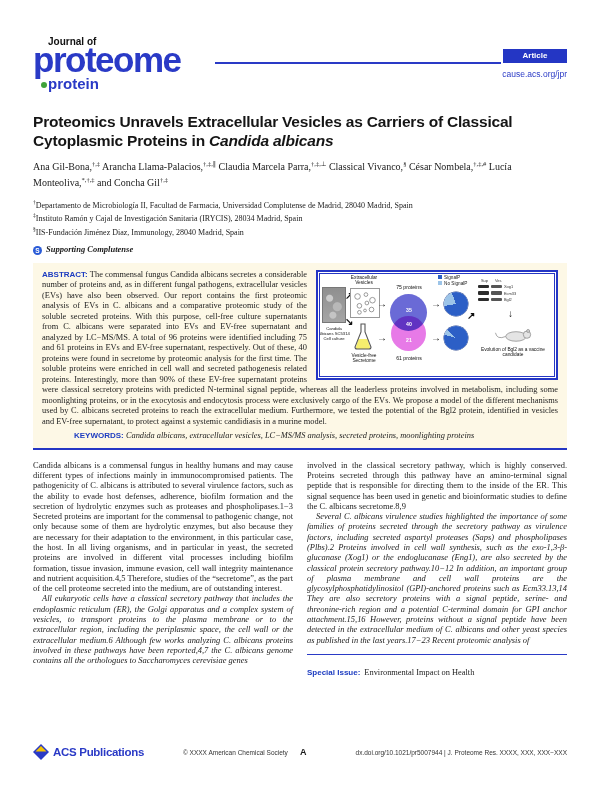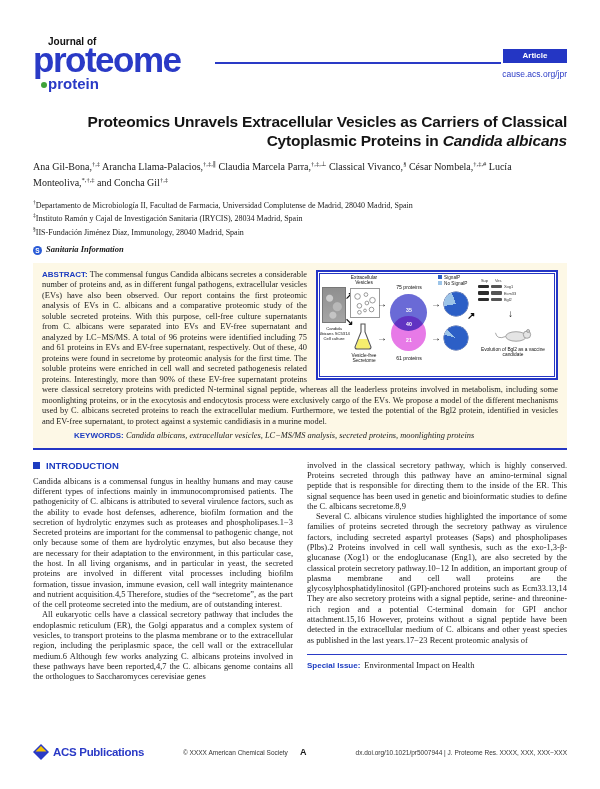--- a/index.html
+++ b/index.html
@@ -13,21 +13,21 @@
   .proteome{position:absolute;left:0;top:6px;font:bold 35px/1 "Liberation Sans",sans-serif;
             color:#2a3ac6;letter-spacing:-1.5px;}
   .research{position:absolute;left:8px;top:39px;font:bold 15px "Liberation Sans",sans-serif;color:#2a3ac6;}
   .gdot{display:inline-block;width:6px;height:6px;border-radius:50%;background:#3fa33a;margin-right:1px;vertical-align:1px;}
   .mh-rule{position:absolute;left:182px;right:66px;top:26px;height:2px;background:#2a3ac6;}
   .badge{position:absolute;right:0;top:13px;width:64px;height:14px;background:#2436c4;color:#fff;
          font:bold 8px/14px "Liberation Sans",sans-serif;text-align:center;}
   .site{position:absolute;right:0;top:33px;font:8.5px "Liberation Sans",sans-serif;color:#2a3ac6;}
 
   
-  .title{margin-top:10px;font:bold 15.5px/19px "Liberation Sans",sans-serif;color:#151515;letter-spacing:-.2px;text-align:right;}
+  .title{margin-top:10px;font:bold 15.5px/19px "Liberation Sans",sans-serif;color:#151515;letter-spacing:-.2px;}
   .title .it{font-style:italic;}
   .authors{margin-top:7px;font:10px/13px "Liberation Serif",serif;}
   .authors sup{font-size:6.5px;}
   .affils{margin-top:7px;font:8px/11px "Liberation Serif",serif;color:#222;}
   .affils sup{font-size:5.5px;}
   .supp{margin-top:6px;font:italic bold 8.5px "Liberation Serif",serif;}
   .sicon{display:inline-block;width:9px;height:9px;border-radius:50%;background:#2a5bd7;color:#fff;
          font:bold 6.5px/9px "Liberation Sans",sans-serif;text-align:center;font-style:normal;margin-right:4px;vertical-align:-1px;}
 
   
@@ -65,26 +65,26 @@
   .band{width:11px;height:3.5px;background:#2d2d2d;border-radius:1px;}
   .band2{background:#555;}
   .blotlbl{font:3.9px "Liberation Sans",sans-serif;color:#333;}
   .mouse{position:absolute;left:174px;top:52px;width:44px;height:18px;}
   .outcome{left:154px;top:73px;width:78px;}
 
   
   .cols{display:flex;gap:14px;margin-top:10px;}
   .col{flex:1;font:8.45px/10.3px "Liberation Serif",serif;text-align:justify;color:#1c1c1c;}
   .col p{margin:0;}
-  .col p.ind{text-indent:9px;}
+  .col p.ind{text-indent:9px;font-style:italic;}
   .introhead{font:bold 9.5px "Liberation Sans",sans-serif;color:#1d3cc0;margin-bottom:5px;text-align:left;}
   .sqicon{display:inline-block;width:7px;height:7px;background:#1d3cc0;margin-right:6px;vertical-align:-0.5px;}
 
   
-  .special{margin-top:9px;border-top:1.5px solid #2a3ac6;padding-top:6px;font:8.4px/10px "Liberation Serif",serif;text-align:left;}
+  .special{margin-top:9px;border-top:1.5px solid #2a3ac6;padding-top:13px;font:8.4px/10px "Liberation Serif",serif;text-align:left;}
   .sprow{margin-bottom:4px;}
   .splab{font:bold 8px "Liberation Sans",sans-serif;color:#1d3cc0;margin-right:4px;}
 
   
   .footer{position:absolute;left:33px;right:33px;top:744px;height:20px;}
   .acsgrp{position:absolute;left:0;top:0;display:flex;align-items:center;gap:4px;}
   .acstxt{font:bold 11.5px "Liberation Sans",sans-serif;color:#2a3ac6;letter-spacing:-.3px;}
   .copy{position:absolute;left:150px;top:5px;font:6.5px "Liberation Sans",sans-serif;color:#333;}
   .pageletter{position:absolute;left:50%;top:3px;font:bold 9px "Liberation Sans",sans-serif;}
   .doi{position:absolute;right:0;top:5px;font:6.5px "Liberation Sans",sans-serif;color:#333;}
@@ -104,21 +104,21 @@
       <div class="site">cause.acs.org/jpr</div>
     </div>
 
     <div class="title"><span>Proteomics Unravels Extracellular Vesicles as Carriers of Classical Cytoplasmic Proteins in </span><span class="it">Candida albicans</span></div>
     <div class="authors"><span>Ana Gil-Bona,</span><sup>†,‡</sup><span> Arancha Llama-Palacios,</span><sup>†,‡,∥</sup><span> Claudia Marcela Parra,</span><sup>†,‡,⊥</sup><span> Classical Vivanco,</span><sup>§</sup><span> César Nombela,</span><sup>†,‡,#</sup><span> Lucía Monteoliva,</span><sup>*,†,‡</sup><span> and Concha Gil</span><sup>†,‡</sup></div>
     <div class="affils">
         <div><sup>†</sup>Departamento de Microbiología II, Facultad de Farmacia, Universidad Complutense de Madrid, 28040 Madrid, Spain</div>
         <div><sup>‡</sup>Instituto Ramón y Cajal de Investigación Sanitaria (IRYCIS), 28034 Madrid, Spain</div>
         <div><sup>§</sup>IIS-Fundación Jiménez Diaz, Immunology, 28040 Madrid, Spain</div>
       </div>
-    <div class="supp"><span class="sicon">S</span><span>Sanitaria Information</span></div>
+    <div class="supp"><span class="sicon">S</span><span>Supporting Complutense</span></div>
 
     <div class="absbox">
       <div class="graphic">
         <div class="ginner">
           <div class="micro"></div>
           <div class="glab" style="left:-2px;top:52px;width:32px;font-size:4.2px;line-height:5px;">Candida albicans SC5314 Cell culture</div>
           <div class="arr" style="left:25px;top:16px;">↗</div>
           <div class="arr" style="left:25px;top:42px;">↘</div>
           <div class="cellfree">Cell-free</div>
           <div class="glab" style="left:24px;top:1px;width:40px;">Extracellular Vesicles</div>
@@ -199,21 +199,20 @@
           </svg>
           <div class="glab outcome">Evolution of Bgl2 as a vaccine candidate</div>
         </div>
       </div>
       <div class="abstext"><span class="abslabel">ABSTRACT:</span> <span>The commensal fungus Candida albicans secretes a considerable number of proteins and, as in different fungal pathogens, extracellular vesicles (EVs) have also been observed. Our report contains the first proteomic analysis of EVs in C. albicans and a comparative proteomic study of the soluble secreted proteins. With this purpose, cell-free culture supernatants from C. albicans were separated into EVs and EV-free supernatant and analyzed by LC−MS/MS. A total of 96 proteins were identified including 75 and 61 proteins in EVs and EV-free supernatant, respectively. Out of these, 40 proteins were found in secretome by proteomic analysis for the first time. The soluble proteins were enriched in cell wall and secreted pathogenesis related proteins. Interestingly, more than 90% of these EV-free supernatant proteins were classical secretory proteins with predicted N-terminal signal peptide, whereas all the leaderless proteins involved in metabolism, including some moonlighting proteins, or in the exocytosis and endocytosis process were exclusively cargo of the EVs. We propose a model of the different mechanisms used by C. albicans secreted proteins to reach the extracellular medium. Furthermore, we tested the potential of the Bgl2 protein, identified in vesicles and EV-free supernatant, to protect against a systemic candidiasis in a murine model.</span></div>
       <div class="kw"><span class="abslabel" style="font-style:normal;margin-left:32px;">KEYWORDS:</span> <span>Candida albicans, extracellular vesicles, LC−MS/MS analysis, secreted proteins, moonlighting proteins</span></div>
     </div>
 
     <div class="cols">
       <div class="col">
-        <div class="introhead"><span class="sqicon"></span><span>INTRODUCTION</span></div>
         <p>Candida albicans is a commensal fungus in healthy humans and may cause different types of infections mainly in immunocompromised patients. The pathogenicity of C. albicans is attributed to several virulence factors, such as the ability to evade host defenses, adherence, biofilm formation and the secretion of hydrolytic enzymes such as proteases and phospholipases.1−3 Secreted proteins are important for the commensal to pathogenic change, not only because some of them are hydrolytic enzymes, but also because they are necessary for their adaptation to the environment, in this particular case, the host. In all living organisms, and in particular in yeast, the secreted proteins are involved in different vital processes including biofilm formation, tissue invasion, immune evasion, cell wall integrity maintenance and nutrient acquisition.4,5 Therefore, studies of the “secretome”, as the part of the cell proteome secreted into the medium, are of outstanding interest.</p>
         <p class="ind">All eukaryotic cells have a classical secretory pathway that includes the endoplasmic reticulum (ER), the Golgi apparatus and a complex system of vesicles, to transport proteins to the plasma membrane or to the extracellular region, including the periplasmic space, the cell wall or the extracellular medium.6 Although few works analyzing C. albicans proteins involved in these pathways have been reported,4,7 the C. albicans genome contains all the orthologues to Saccharomyces cerevisiae genes</p>
       </div>
       <div class="col">
         <p>involved in the classical secretory pathway, which is highly conserved. Proteins secreted through this pathway have an amino-terminal signal peptide that is responsible for directing them to the inside of the ER. This signal sequence has been used in genetic and bioinformatic studies to define the C. albicans secretome.8,9</p>
         <p class="ind">Several C. albicans virulence studies highlighted the importance of some families of proteins secreted through the secretory pathway as virulence factors, including secreted aspartyl proteases (Saps) and phospholipases (Plbs).2 Proteins involved in cell wall synthesis, such as the exo-1,3-β-glucanase (Xog1) or the endoglucanase (Eng1), are also secreted by the classical protein secretory pathway.10−12 In addition, an important group of plasma membrane and cell wall proteins are the glycosylphosphatidylinositol (GPI)-anchored proteins such as Ecm33.13,14 They are also secretory proteins with a signal peptide, serine- and threonine-rich region and a potential C-terminal domain for GPI anchor attachment.15,16 However, proteins without a signal peptide have been detected in the extracellular medium of C. albicans and other yeast species as published in the last years.17−23 Recent proteomic analysis of</p>
         <div class="special">
           <div class="sprow"><span class="splab">Special Issue:</span><span>Environmental Impact on Health</span></div>
         </div>
       </div>

